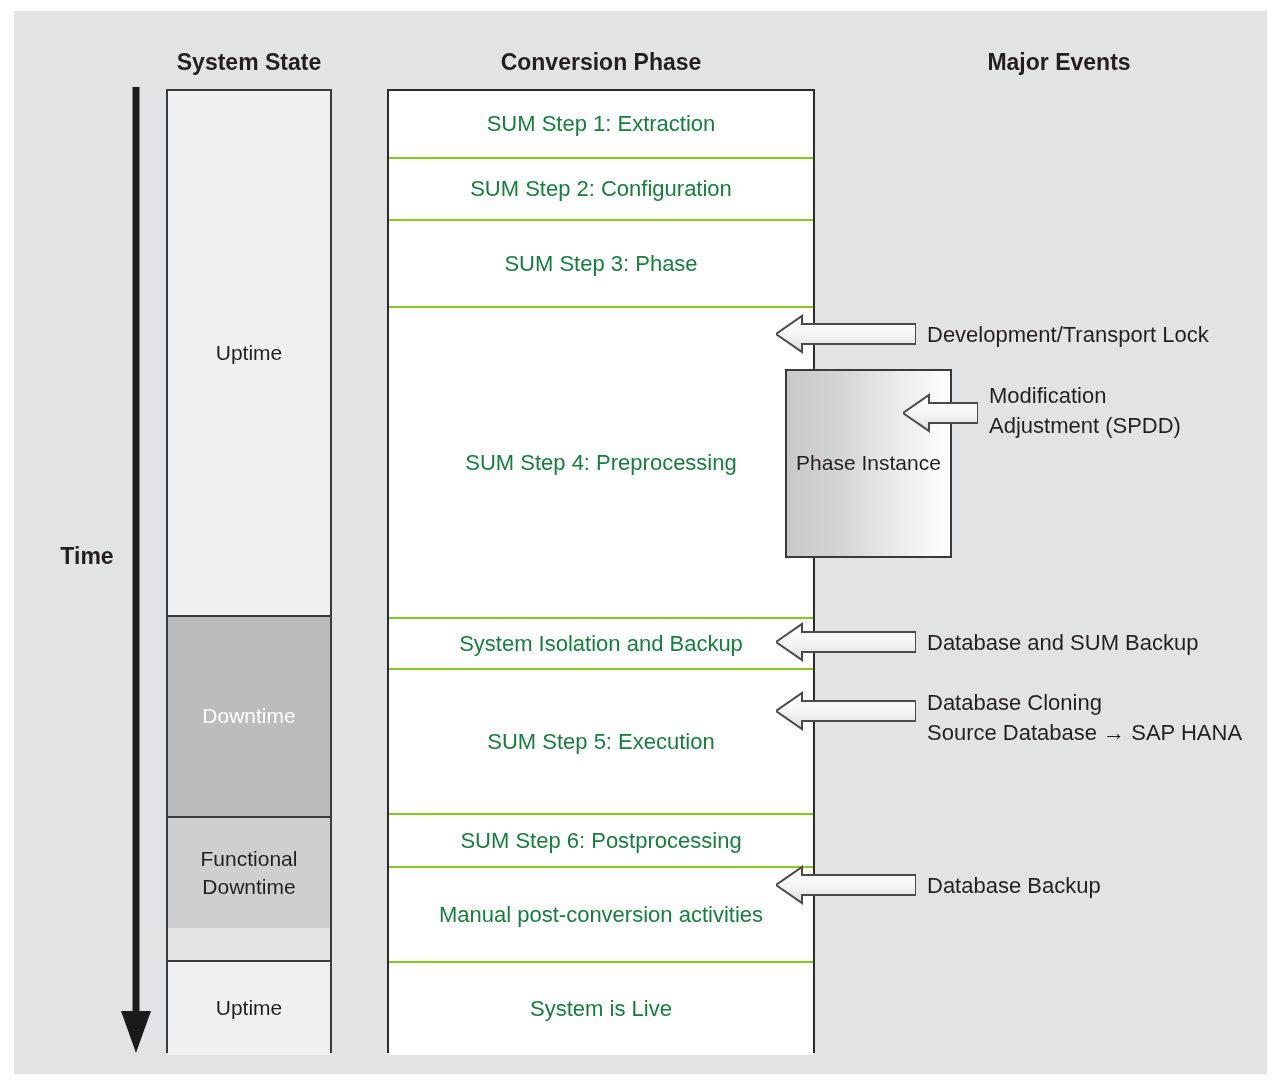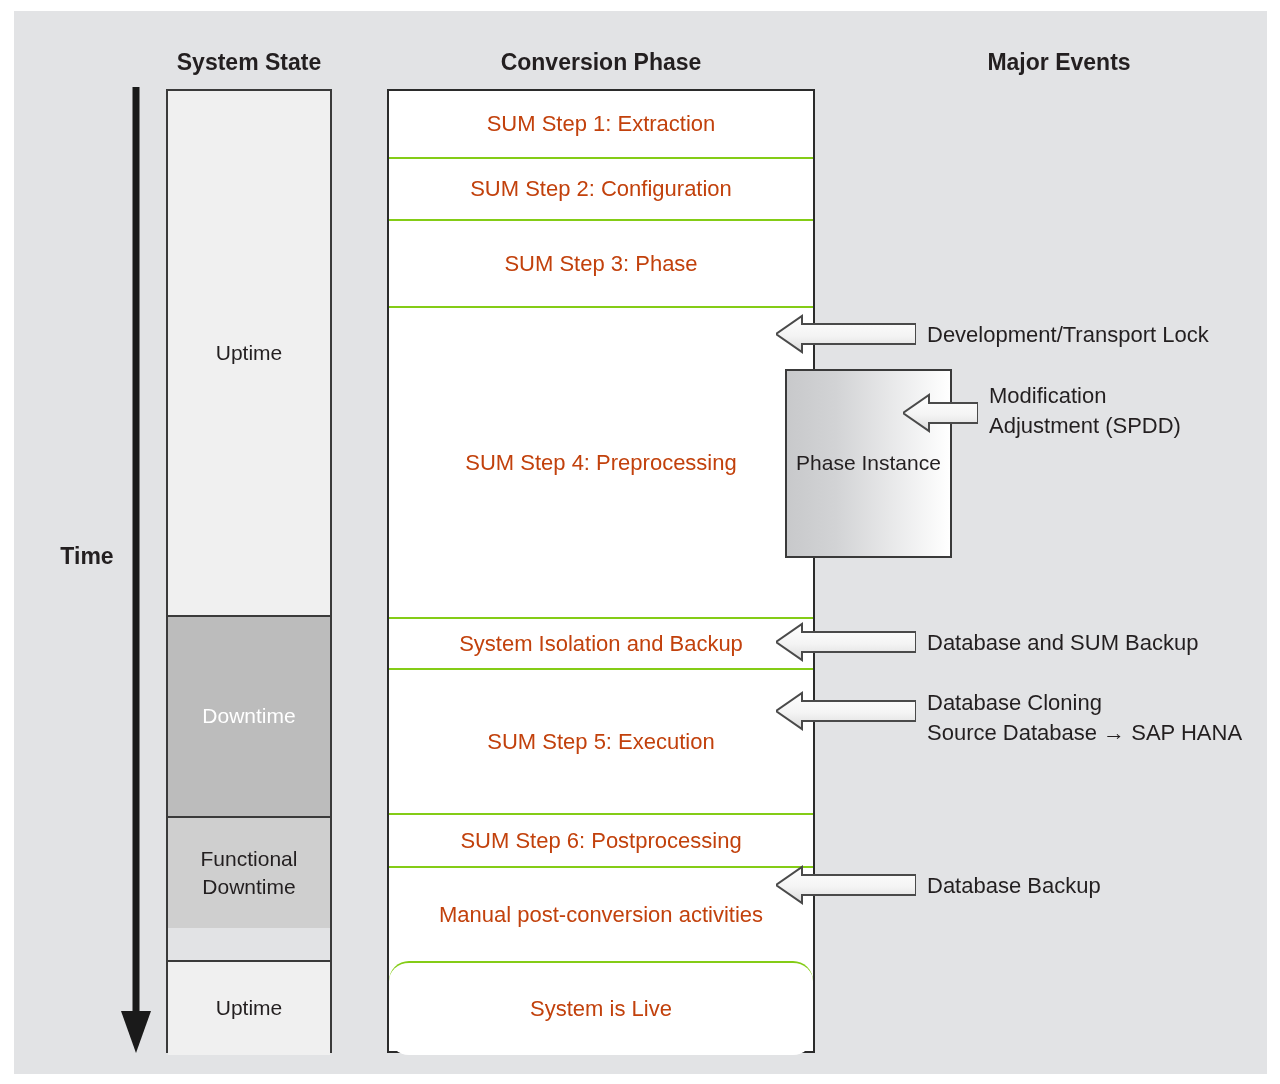--- a/index.html
+++ b/index.html
@@ -95,21 +95,21 @@
   .phase-box {
     position: absolute;
     left: 0;
     width: 100%;
     box-sizing: border-box;
     display: flex;
     align-items: center;
     justify-content: center;
     text-align: center;
     font-size: 22px;
-    color: #c2410c;
+    color: #15803d;
     background: #ffffff;
   }
   .phase-sep { border-top: 2px solid #84cc16; }
 
   
   #shadow-instance {
     position: absolute;
     left: 771px;
     top: 358px;
     width: 167px;
@@ -189,21 +189,21 @@
         </div>
         <div class="phase-box phase-sep" style="top: 577px; height: 145px;">
           <span>SUM Step 5: Execution</span>
         </div>
         <div class="phase-box phase-sep" style="top: 722px; height: 53px;">
           <span>SUM Step 6: Postprocessing</span>
         </div>
         <div class="phase-box phase-sep" style="top: 775px; height: 95px;">
           <span>Manual post-conversion activities</span>
         </div>
-        <div class="phase-box phase-sep" style="top: 870px; height: 94px; border-radius: 20px;">
+        <div class="phase-box phase-sep" style="top: 870px; height: 94px;">
           <span>System is Live</span>
         </div>
       </div>
 
     <div id="shadow-instance">
       <span>Phase
 Instance</span>
     </div>
 
     <div id="events-layer">

